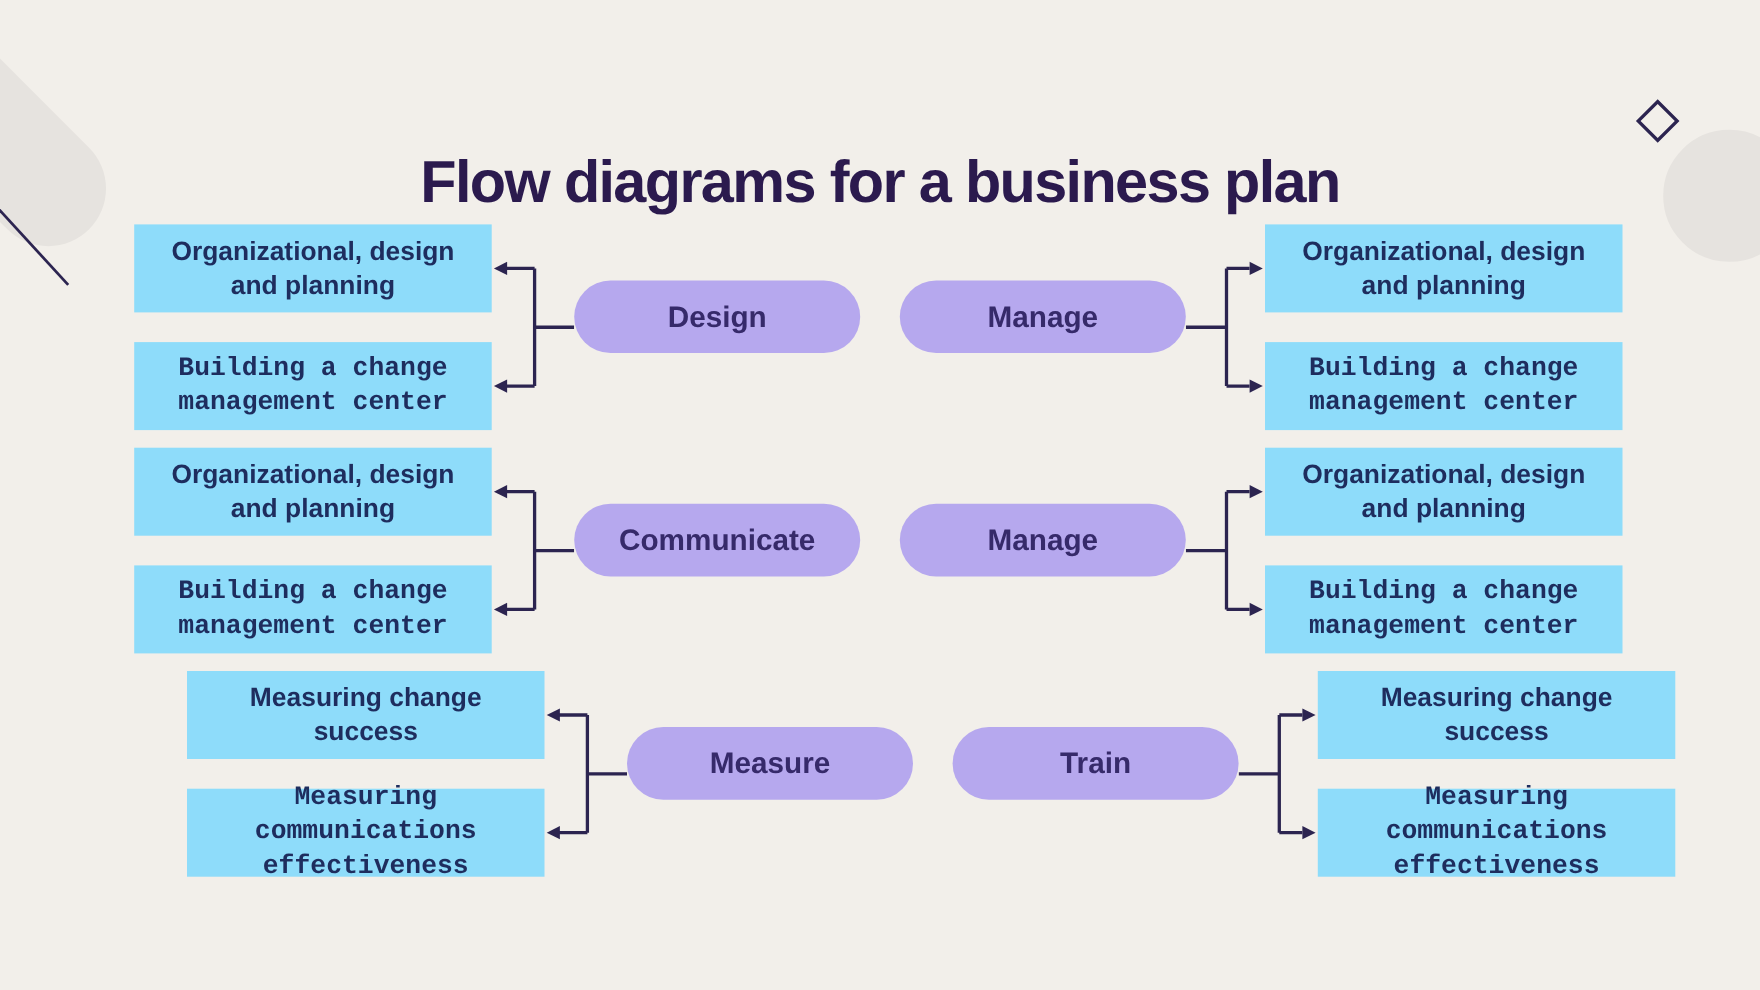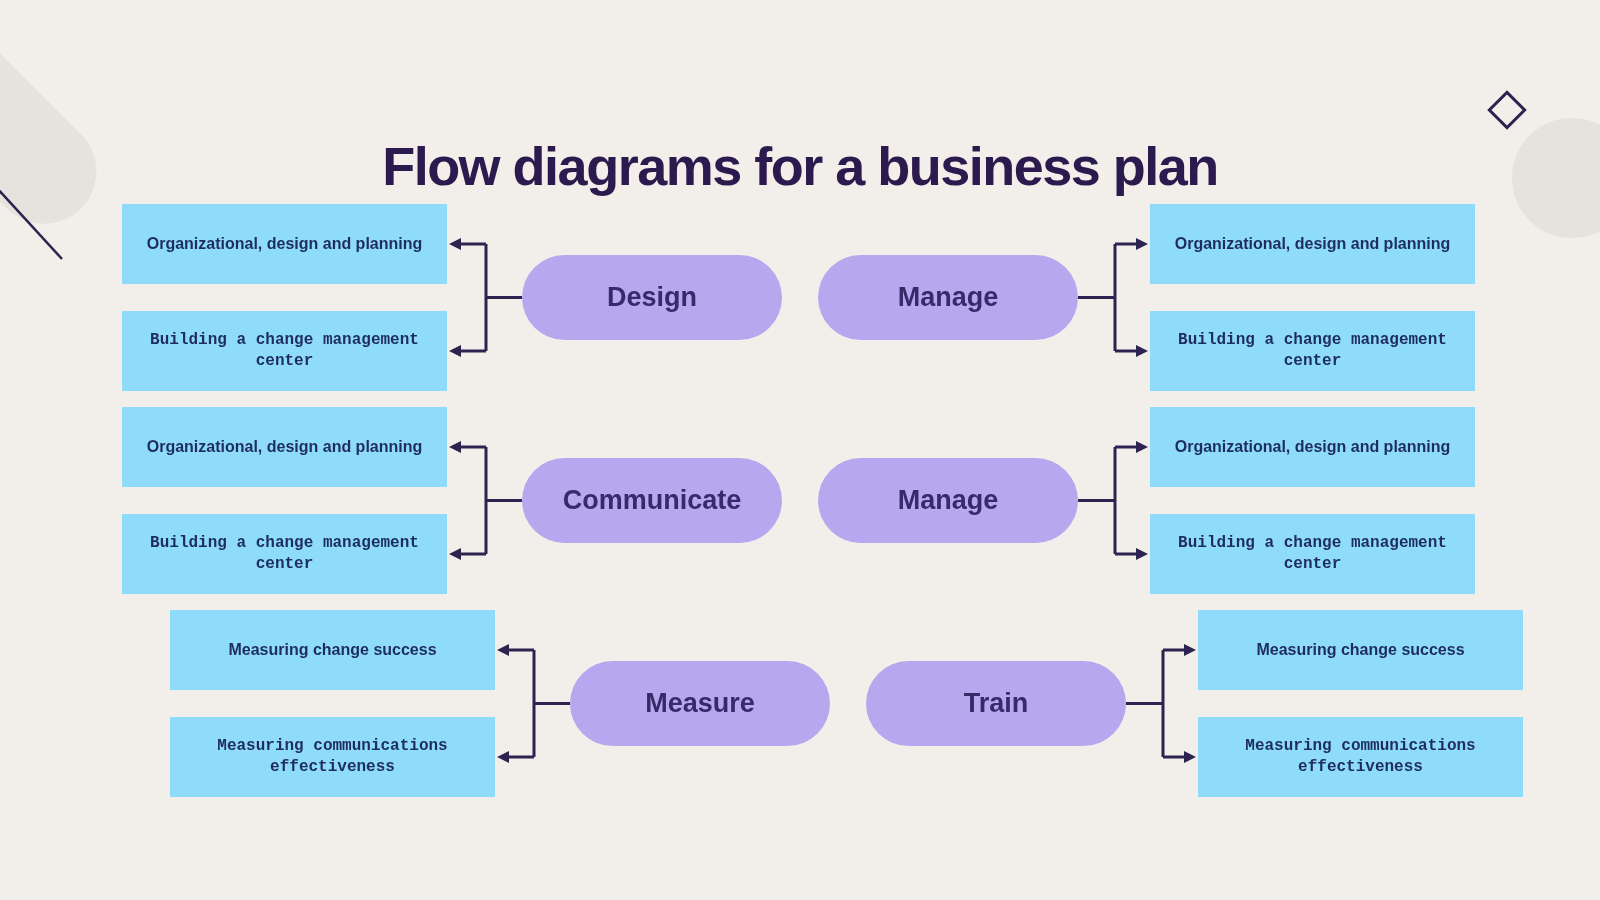--- a/index.html
+++ b/index.html
@@ -22,25 +22,25 @@
     border-radius:50%;}
 
   .title{position:absolute;left:0;top:96px;width:1600px;text-align:center;
     font-size:54px;font-weight:800;letter-spacing:-1.5px;color:var(--title);margin-top:39px;}
 
   .row{position:absolute;left:0;width:1600px;height:187px;}
   .row-0{top:204px;} .row-1{top:407px;} .row-2{top:610px;margin-left:48px;}
 
   .task-box{position:absolute;width:325px;height:80px;background:var(--box-fill);
     display:flex;align-items:center;justify-content:center;text-align:center;
-    color:var(--box-text);font-size:16px;font-weight:600;line-height:1.3;padding:4px 14px;}
+    color:var(--box-text);font-size:24px;font-weight:600;line-height:1.3;padding:4px 14px;}
   .task-box.top{top:0;} .task-box.bottom{top:107px;font-family:Liberation Mono, monospace;}
   .task-box.left{left:122px;} .task-box.right{left:1150px;}
 
-  .pill{position:absolute;top:51px;width:260px;height:85px;border-radius:43px;background:var(--pill-fill);
+  .pill{position:absolute;top:51px;width:260px;height:66px;border-radius:43px;background:var(--pill-fill);
     display:flex;align-items:center;justify-content:center;
     color:var(--pill-text);font-size:27px;font-weight:700;}
   .pill.left{left:522px;} .pill.right{left:818px;}
 
   .connector{position:absolute;top:0;height:187px;}
   .connector.left{left:447px;width:75px;}
   .connector.right{left:1078px;width:72px;}
   .connector svg{display:block;width:100%;height:100%;}
   .connector path{stroke:var(--line);stroke-width:3;fill:none;}
   .connector polygon{fill:var(--line);}

